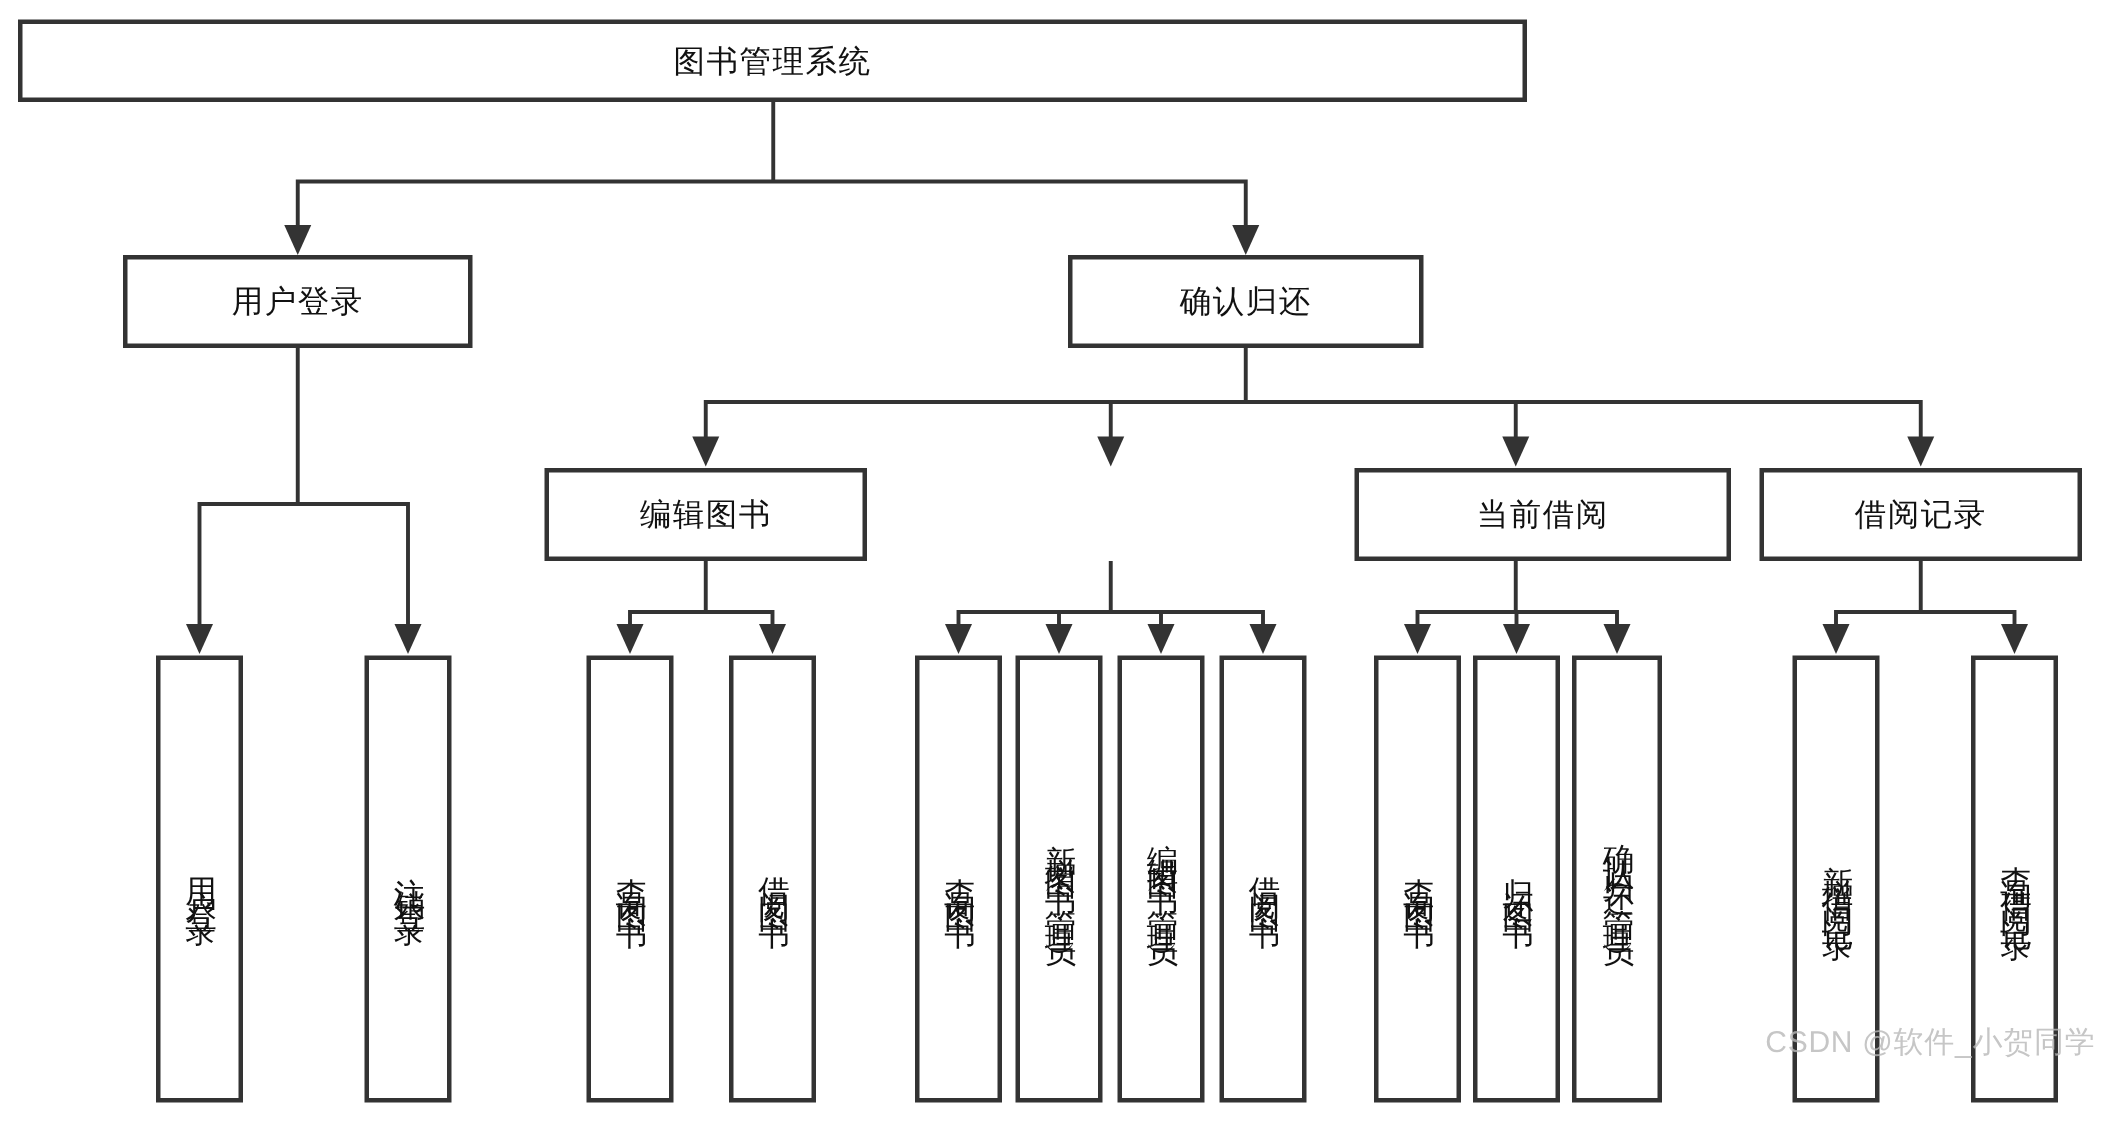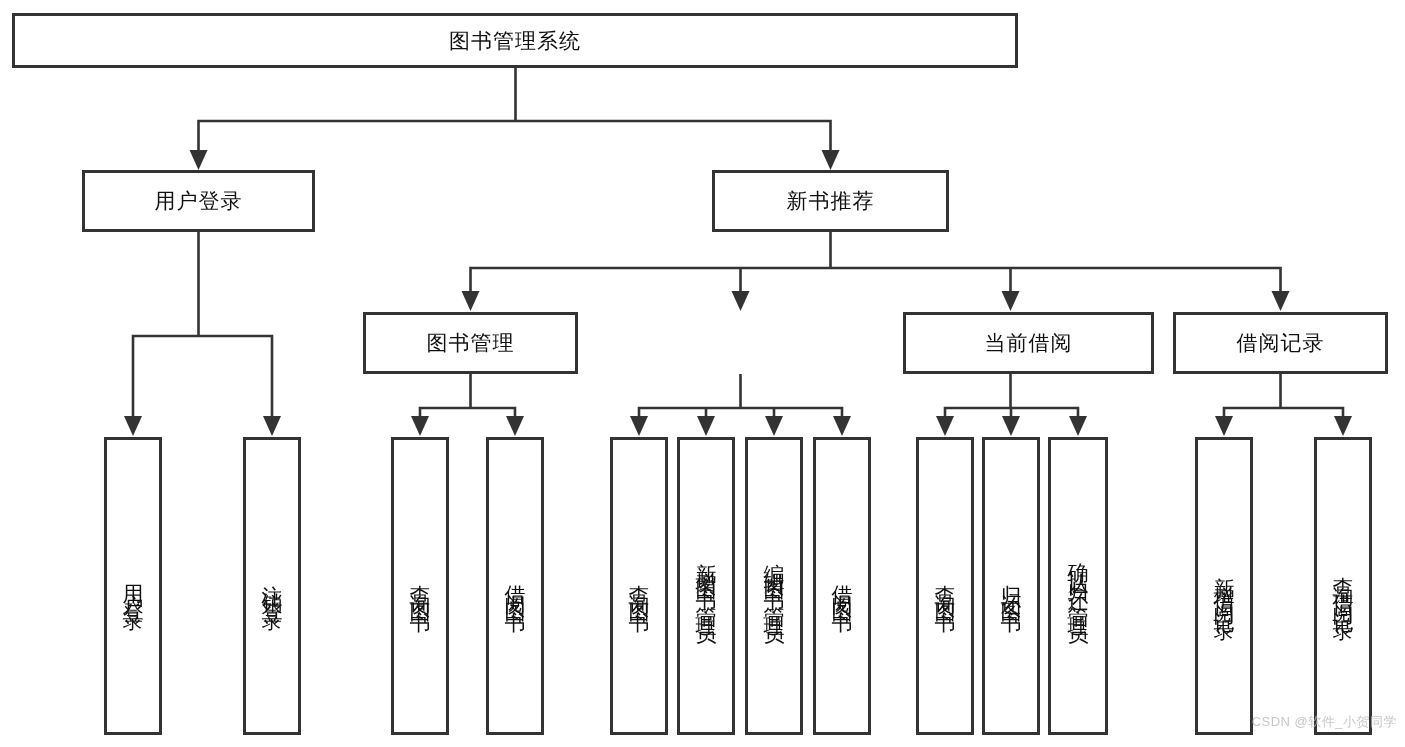--- a/index.html
+++ b/index.html
@@ -31,22 +31,22 @@
   }
   .leaf{
     writing-mode:vertical-rl;
     text-orientation:mixed;
     letter-spacing:0.42em;
     line-height:1.05;
     padding:6px 0;
   }
   .watermark{
     position:absolute;
-    top:713px;right:8px;
-    font-size:13px;
+    top:681px;right:8px;
+    font-size:20px;
     color:var(--watermark);
     opacity:0.8;
     letter-spacing:0.5px;
     z-index:3;
     white-space:nowrap;
   }
 </style>
 </head>
 <body>
 
@@ -85,23 +85,23 @@
       <polygon points="1002,416 1020,416 1011,436"></polygon>
       <polygon points="1069,416 1087,416 1078,436"></polygon>
       <polygon points="1215,416 1233,416 1224,436"></polygon>
       <polygon points="1334,416 1352,416 1343,436"></polygon>
     </g>
   </svg>
 
   <div class="box" style="left:12px;top:13px;width:1006px;height:55px;">图书管理系统</div>
 
   <div class="box" style="left:82px;top:170px;width:233px;height:62px;">用户登录</div>
-  <div class="box" style="left:712px;top:170px;width:237px;height:62px;">新书推荐</div>
+  <div class="box" style="left:712px;top:170px;width:237px;height:62px;">确认归还</div>
 
-  <div class="box" style="left:363px;top:312px;width:215px;height:62px;">图书管理</div>
+  <div class="box" style="left:363px;top:312px;width:215px;height:62px;">编辑图书</div>
   <div class="box" style="left:903px;top:312px;width:251px;height:62px;">当前借阅</div>
   <div class="box" style="left:1173px;top:312px;width:215px;height:62px;">借阅记录</div>
 
   <div class="box leaf" style="left:104px;top:437px;width:58px;height:298px;">用户登录</div>
   <div class="box leaf" style="left:243px;top:437px;width:58px;height:298px;">注销登录</div>
 
   <div class="box leaf" style="left:391px;top:437px;width:58px;height:298px;">查询图书</div>
   <div class="box leaf" style="left:486px;top:437px;width:58px;height:298px;">借阅图书</div>
 
   <div class="box leaf" style="left:610px;top:437px;width:58px;height:298px;">查询图书</div>

